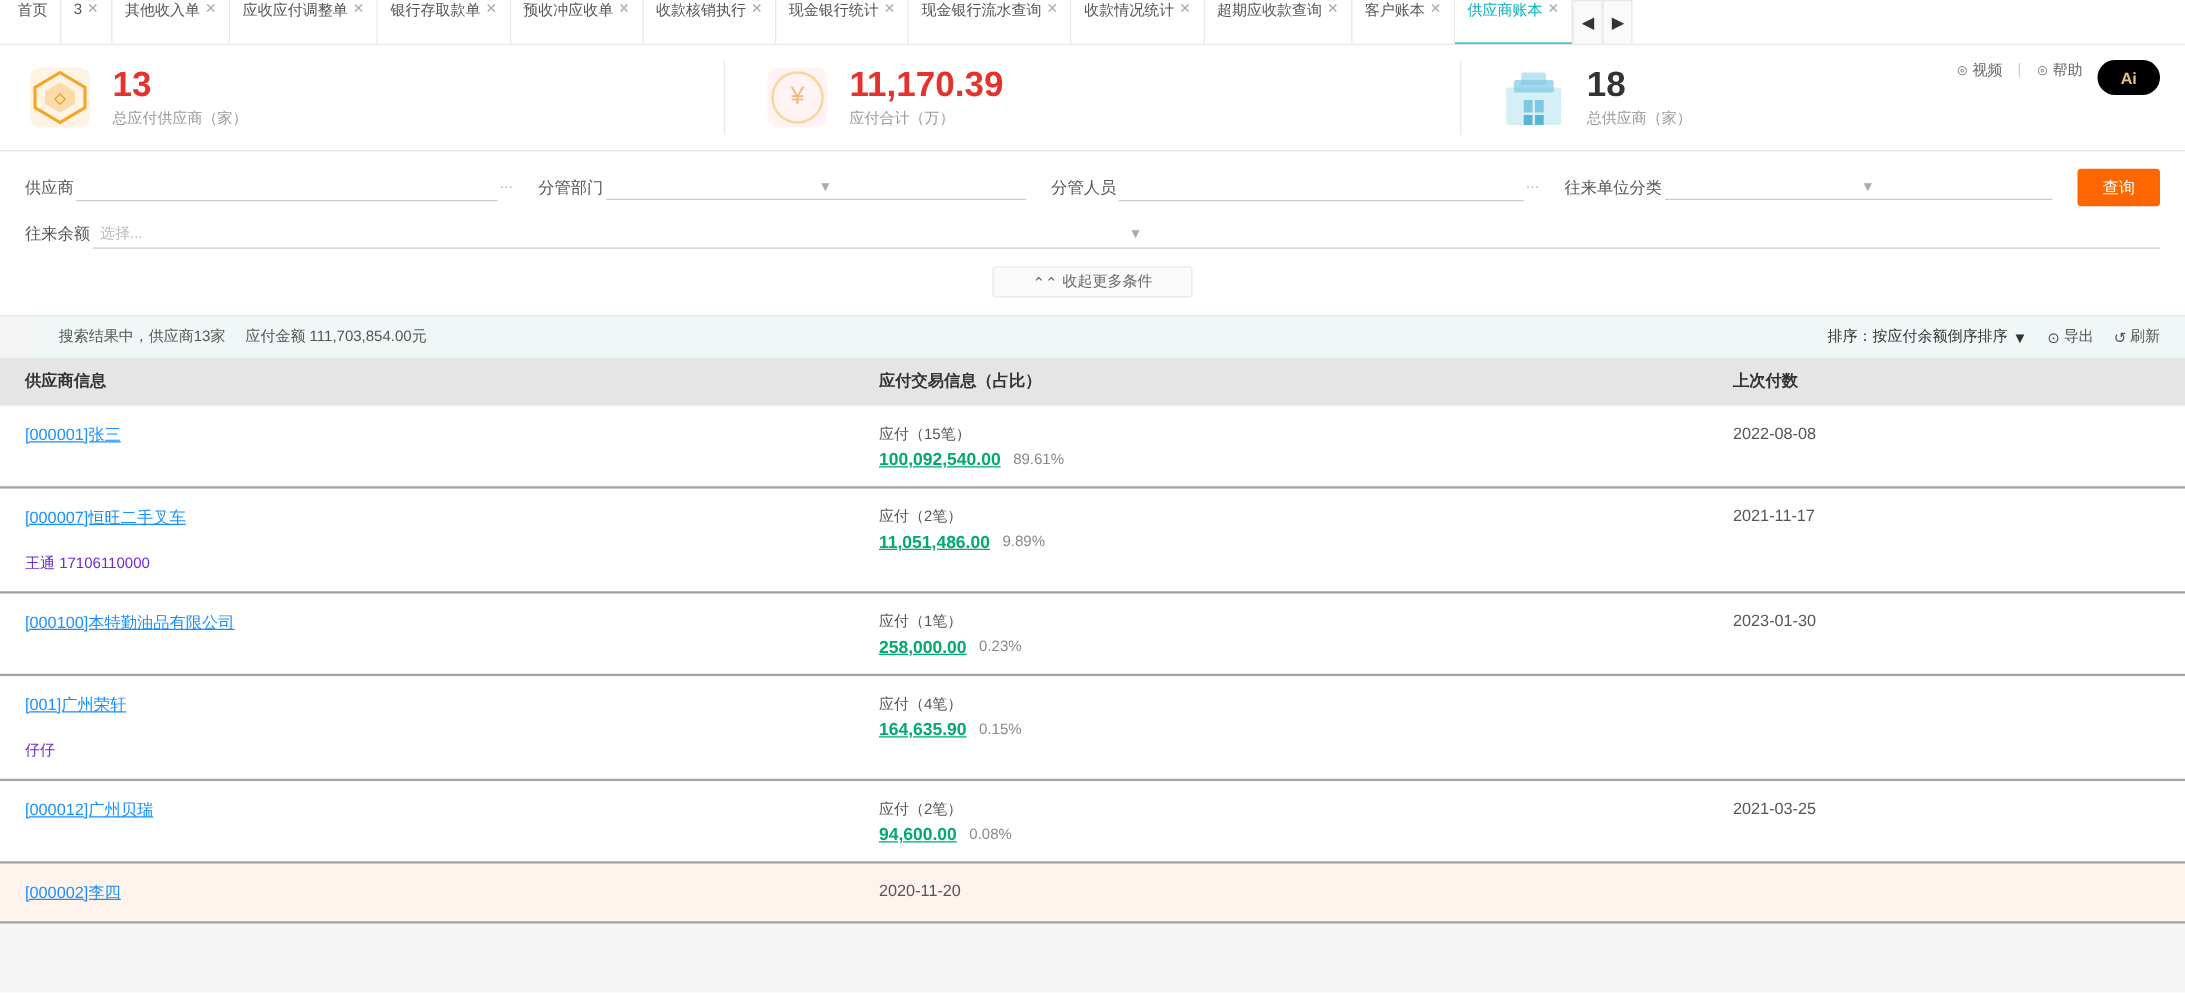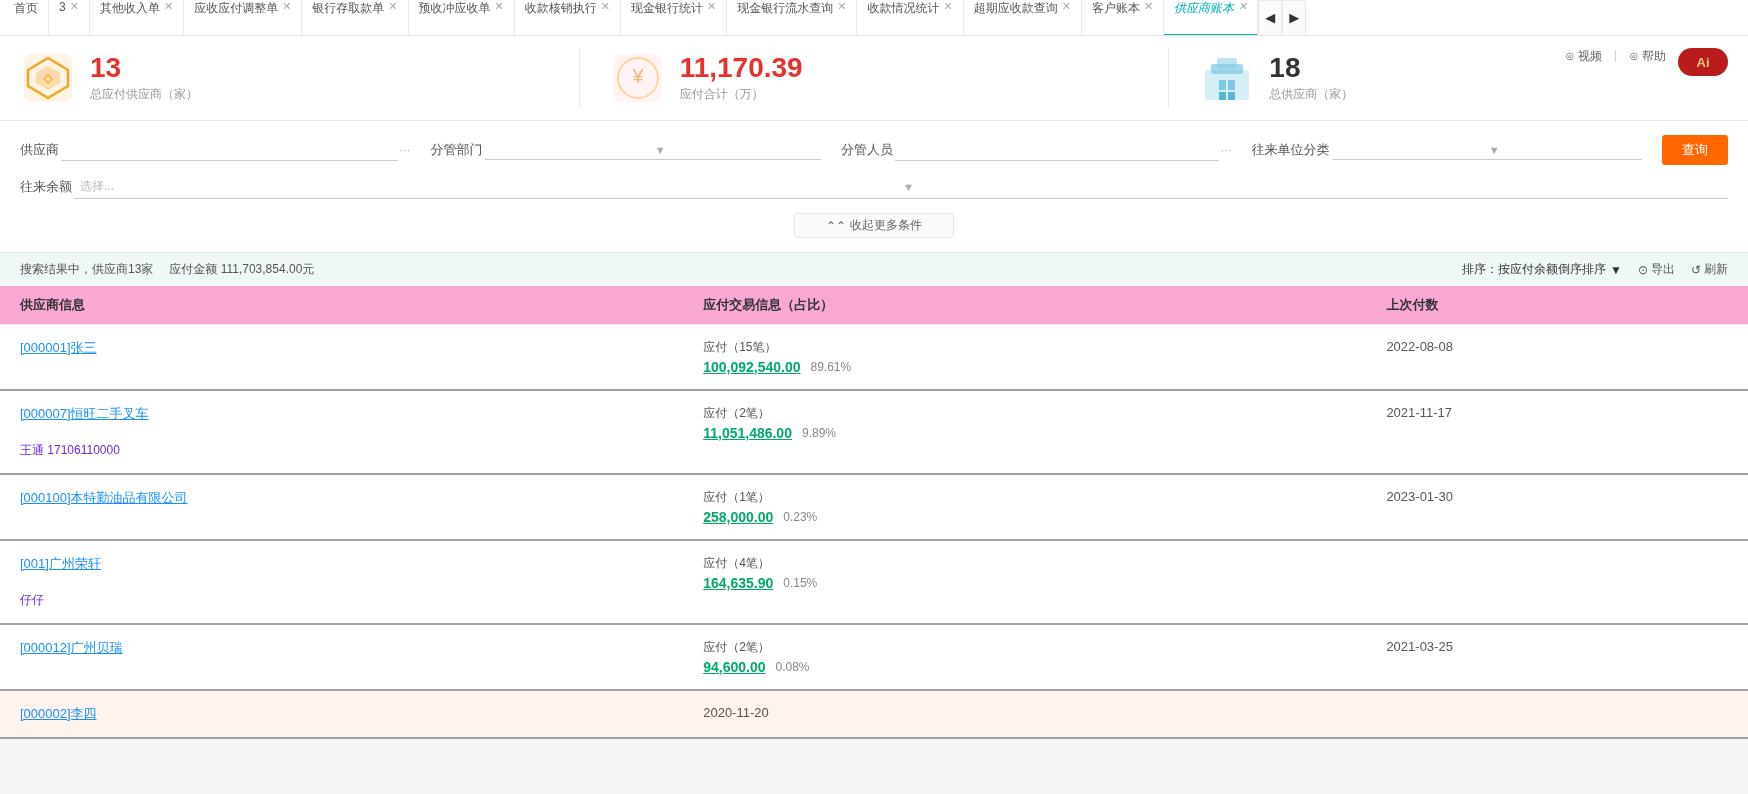--- a/index.html
+++ b/index.html
@@ -19,21 +19,21 @@
       display: flex;
       padding: 0 10px;
       height: 36px;
       white-space: nowrap;
       font-size: 12px;
       color: #555;
       cursor: pointer;
       border-right: 1px solid #e8e8e8;
       gap: 4px;
     }
-    .nav-tab.active { color: #00b0b9; border-bottom: 2px solid #00b0b9; font-style: italic; }
+    .nav-tab.active { color: #00b0b9; border-bottom: 2px solid #00b0b9; }
     .nav-tab .close-x { color: #aaa; font-size: 11px; cursor: pointer; }
     .nav-arrow { width: 24px; height: 36px; display: flex; align-items: center; justify-content: center; cursor: pointer; border: 1px solid #e8e8e8; background: #fafafa; }
 
     
     .stats-header {
       background: #fff;
       display: flex;
       align-items: center;
       padding: 12px 20px;
       border-bottom: 1px solid #e8e8e8;
@@ -152,40 +152,41 @@
 
     
     .result-bar {
       background: #f0f7f7;
       padding: 8px 20px;
       display: flex;
       align-items: center;
       justify-content: space-between;
       font-size: 12px;
       color: #555;
+      margin-left: 27px;
     }
     .result-bar .result-info { display: flex; gap: 16px; }
     .result-bar .result-actions { display: flex; align-items: center; gap: 16px; color: #555; }
     .result-bar .sort-select {
       display: flex; align-items: center; gap: 4px; cursor: pointer; color: #333;
     }
     .result-bar .action-btn {
       display: flex; align-items: center; gap: 3px; cursor: pointer; color: #555;
     }
 
     
     .table-container {
       background: #fff;
       margin: 0;
     }
     .table-header {
       display: grid;
       grid-template-columns: 2fr 2fr 1fr;
       padding: 10px 20px;
-      background: #f9a8d4;
+      background: #e5e5e5;
       border-bottom: 1px solid #eee;
       font-size: 13px;
       font-weight: bold;
       color: #333;
     }
     .table-row {
       display: grid;
       grid-template-columns: 2fr 2fr 1fr;
       padding: 14px 20px;
       border-bottom: 2px solid #a3a3a3;
@@ -324,21 +325,21 @@
   <div class="header-actions">
     <span>
       <span>⊙</span>
       <span>视频</span>
     </span>
     <span style="color:#ccc;">|</span>
     <span>
       <span>⊙</span>
       <span>帮助</span>
     </span>
-    <span style="width:50px;height:28px;background:#b91c1c;border-radius:14px;display:inline-flex;align-items:center;justify-content:center;color:#e6c47a;font-size:13px;font-weight:bold;cursor:pointer;">Ai</span>
+    <span style="width:50px;height:28px;background:#000000;border-radius:14px;display:inline-flex;align-items:center;justify-content:center;color:#e6c47a;font-size:13px;font-weight:bold;cursor:pointer;">Ai</span>
   </div>
 </div>
 
 <div class="filter-area">
   <div class="filter-row">
     <div class="filter-item">
       <label>供应商</label>
       <input type="text" class="filter-input" style="width: 200px;">
       <span style="color:#aaa; font-size:11px; cursor:pointer;">···</span>
     </div>

